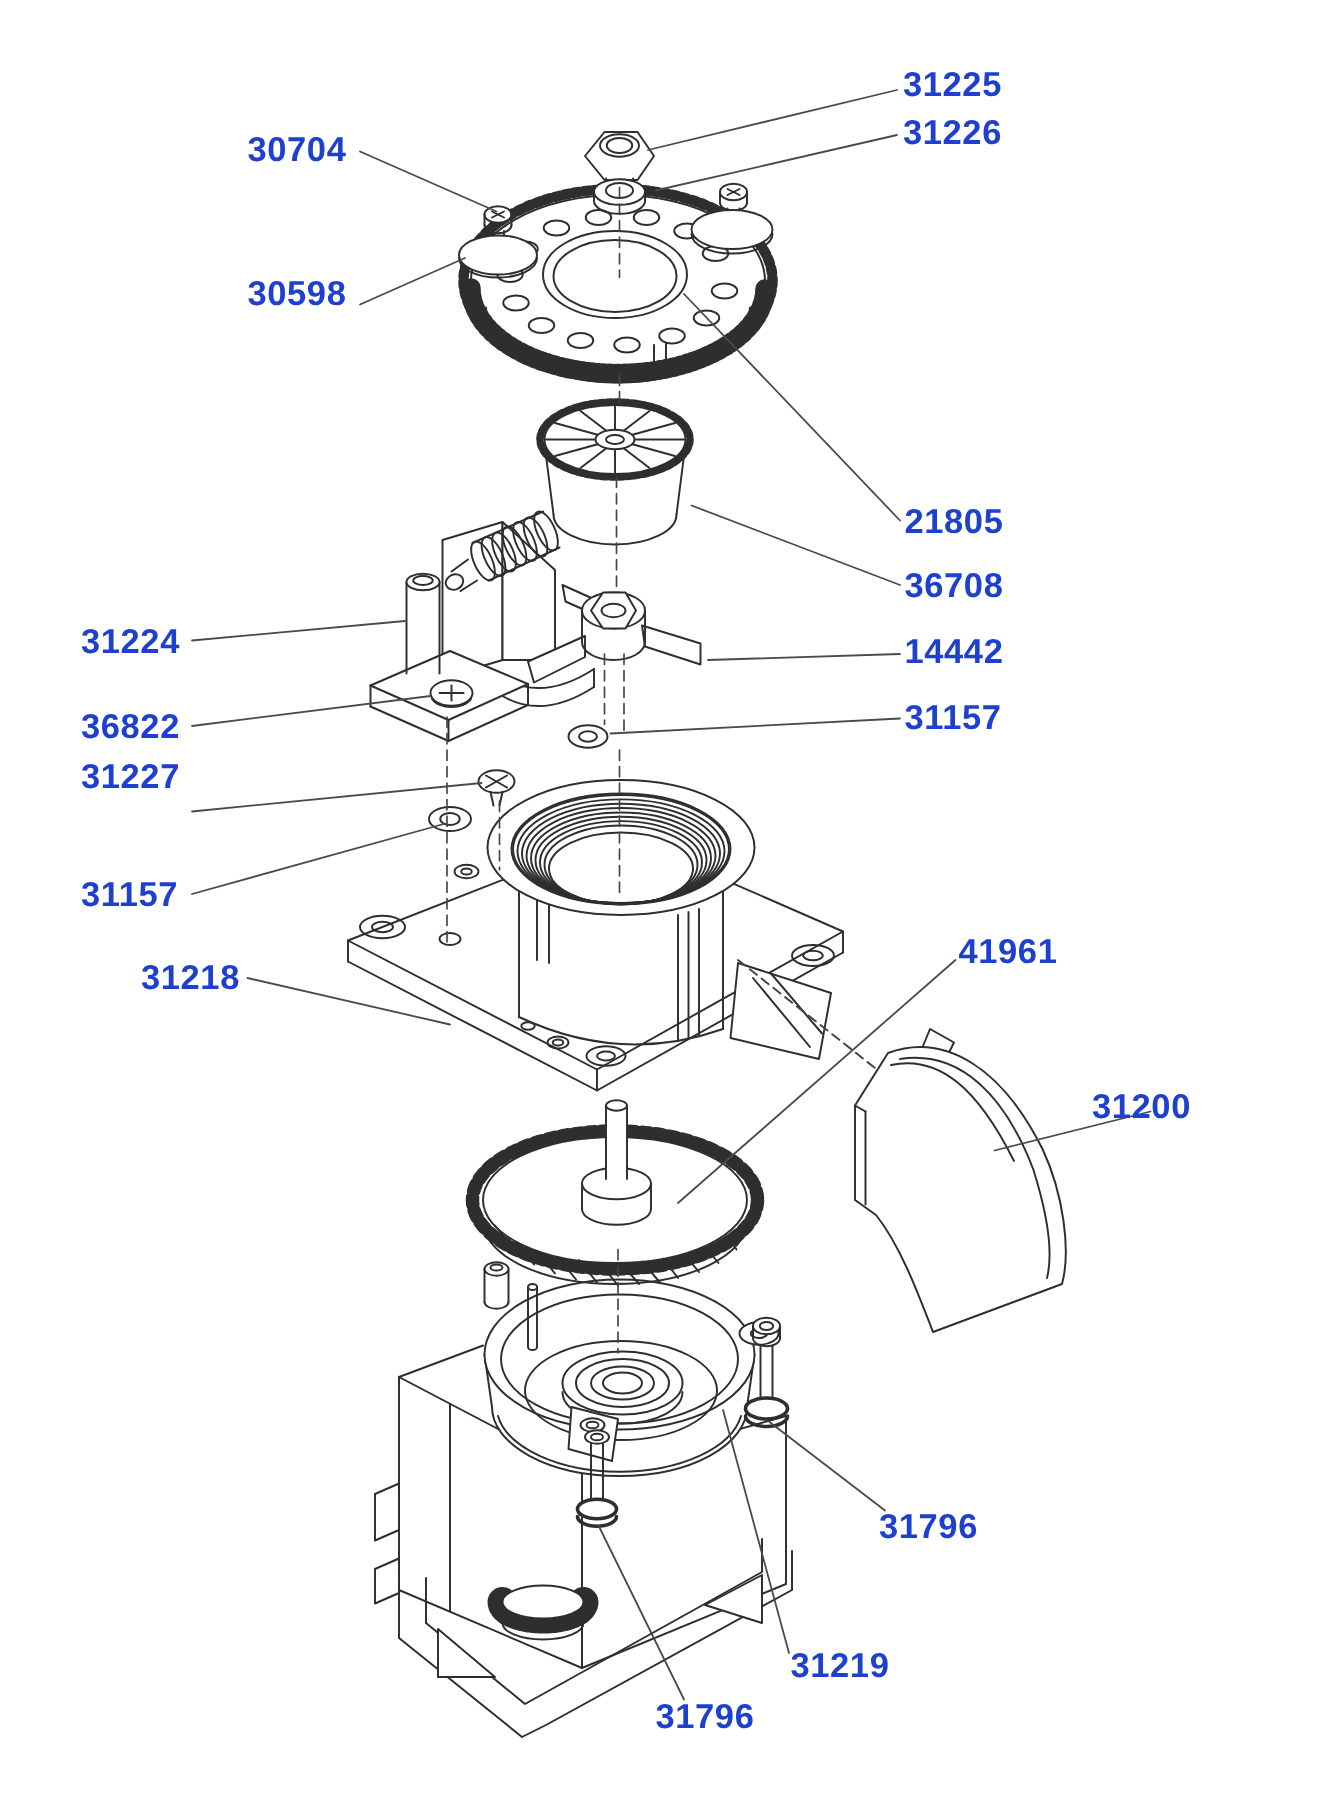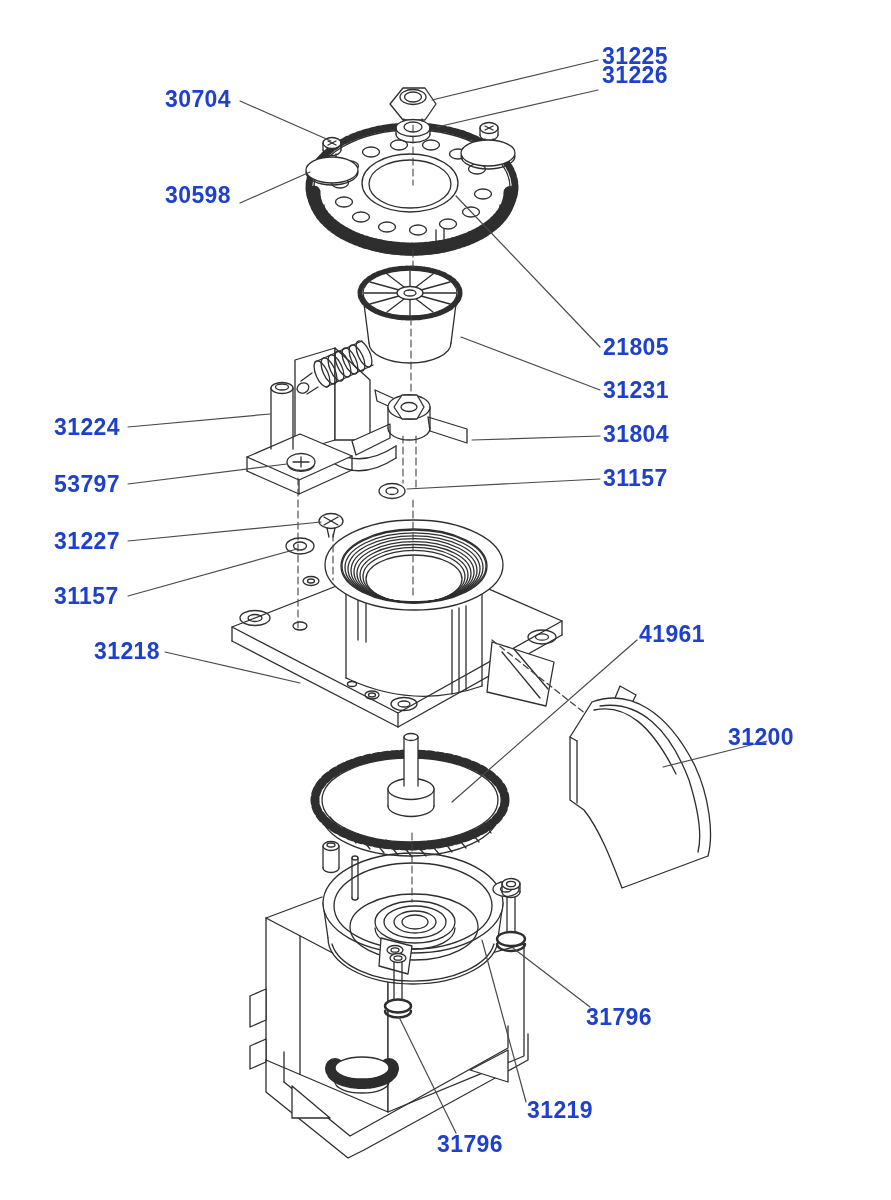--- a/index.html
+++ b/index.html
@@ -352,30 +352,30 @@
     <line x1="165" y1="652" x2="300" y2="683"></line>
     <line x1="637" y1="640" x2="452" y2="802"></line>
     <line x1="767" y1="741" x2="663" y2="767"></line>
     <line x1="590" y1="1007" x2="513" y2="948"></line>
     <line x1="526" y1="1102" x2="482" y2="940"></line>
     <line x1="456" y1="1133" x2="399" y2="1017"></line>
   </g>
 </svg>
 
 <div class="plabel" style="left:602px;top:45px">31225</div>
-<div class="plabel" style="left:602px;top:64px">31226</div>
+<div class="plabel" style="left:602px;top:77px">31226</div>
 <div class="plabel" style="left:165px;top:88px">30704</div>
 <div class="plabel" style="left:165px;top:184px">30598</div>
 <div class="plabel" style="left:603px;top:336px">21805</div>
-<div class="plabel" style="left:603px;top:379px">31231</div>
-<div class="plabel" style="left:603px;top:423px">31804</div>
+<div class="plabel" style="left:603px;top:379px">36708</div>
+<div class="plabel" style="left:603px;top:423px">14442</div>
 <div class="plabel" style="left:603px;top:467px">31157</div>
 <div class="plabel" style="left:54px;top:416px">31224</div>
-<div class="plabel" style="left:54px;top:473px">53797</div>
-<div class="plabel" style="left:54px;top:530px">31227</div>
+<div class="plabel" style="left:54px;top:473px">36822</div>
+<div class="plabel" style="left:54px;top:506px">31227</div>
 <div class="plabel" style="left:54px;top:585px">31157</div>
 <div class="plabel" style="left:94px;top:640px">31218</div>
 <div class="plabel" style="left:639px;top:623px">41961</div>
 <div class="plabel" style="left:728px;top:726px">31200</div>
 <div class="plabel" style="left:586px;top:1006px">31796</div>
 <div class="plabel" style="left:527px;top:1099px">31219</div>
 <div class="plabel" style="left:437px;top:1133px">31796</div>
 
 </div>
 

